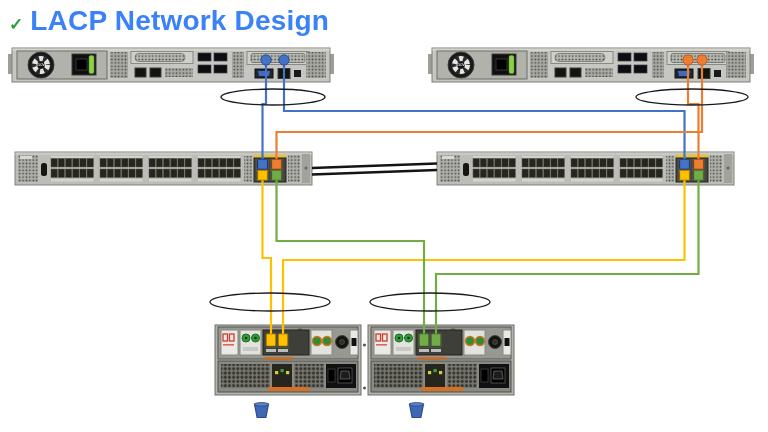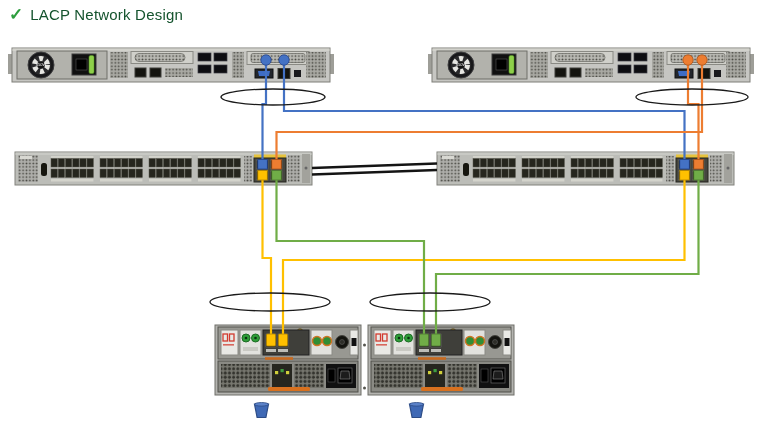--- a/index.html
+++ b/index.html
@@ -1,20 +1,20 @@
 <!DOCTYPE html>
 <html style="--blue: #4472c4; --orange: #ed7d31; --yellow: #ffc000; --green: #70ad47; --check: #2e9e3e; --isl: #141414;"><head>
 <meta charset="utf-8">
 <style>
   html,body{margin:0;padding:0;background:#ffffff;}
   body{width:768px;height:432px;position:relative;overflow:hidden;
        font-family:"Liberation Sans", sans-serif;}
   .title-bar{position:absolute;left:9px;top:6px;display:flex;align-items:baseline;gap:7px;}
   .title-check{color:var(--check,#2e9e3e);font-size:17px;font-weight:700;line-height:1;}
-  .title-text{color:#14532d;font-size:15px;font-weight:400;letter-spacing:.2px;line-height:1.1;}
+  .title-text{color:#3b82f6;font-size:28px;font-weight:700;letter-spacing:.2px;line-height:1.1;}
   svg{position:absolute;left:0;top:0;}
   .cable{fill:none;stroke-width:2.2;stroke-linejoin:miter;stroke-linecap:butt;}
   .c-blue{stroke:var(--blue,#4472c4);}
   .c-orange{stroke:var(--orange,#ed7d31);}
   .c-yellow{stroke:var(--yellow,#ffc000);}
   .c-green{stroke:var(--green,#70ad47);}
   .c-isl{stroke:var(--isl,#141414);stroke-width:2.4;}
   .plug-blue{fill:var(--blue,#4472c4);stroke:#24448c;stroke-width:.8;}
   .plug-orange{fill:var(--orange,#ed7d31);stroke:#a8531a;stroke-width:.8;}
   .plug-yellow{fill:var(--yellow,#ffc000);stroke:#b38600;stroke-width:.8;}

